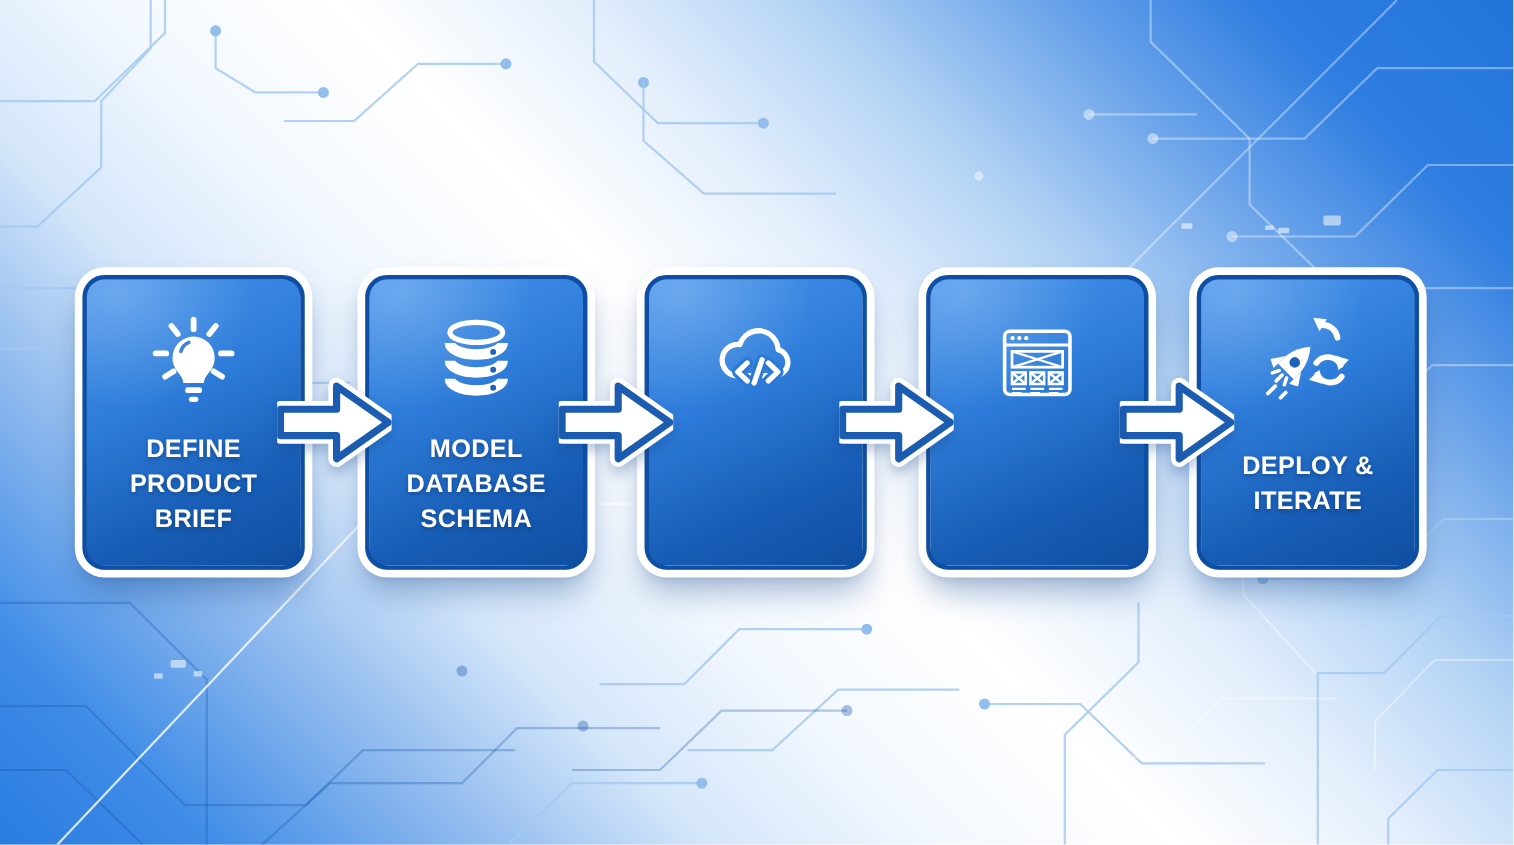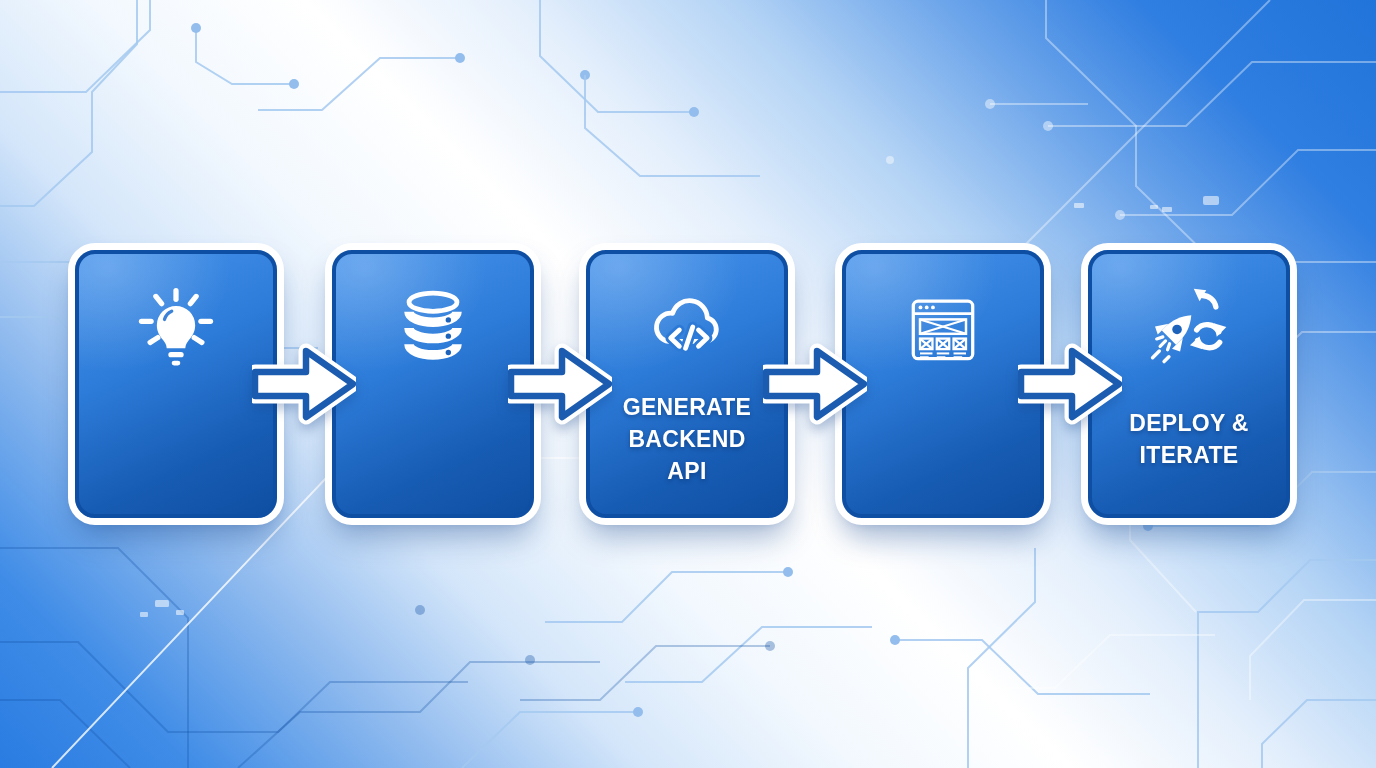--- a/index.html
+++ b/index.html
@@ -135,55 +135,58 @@
             <line x1="84" y1="40" x2="74" y2="40"></line>
             <line x1="21" y1="62" x2="29" y2="57"></line>
             <line x1="75" y1="62" x2="67" y2="57"></line>
           </g>
           <path fill="#ffffff" d="M48 24 a20 20 0 0 1 20 20 c0 7.5 -3.5 11.5 -6.5 15.5 c-2.2 2.8 -3.5 5 -3.8 8.5 h-19.4 c-0.3 -3.5 -1.6 -5.7 -3.8 -8.5 c-3 -4 -6.5 -8 -6.5 -15.5 a20 20 0 0 1 20 -20 z"></path>
           <path d="M36 38 a13 13 0 0 1 7.5 -8.5" fill="none" stroke="#3b82d8" stroke-width="3.5" stroke-linecap="round"></path>
           <rect x="40" y="72" width="16" height="5.5" rx="2.7" fill="#ffffff"></rect>
           <rect x="43.5" y="81" width="9" height="5" rx="2.5" fill="#ffffff"></rect>
         </svg>
       </div>
+      <div class="card-label">DEFINE
+PRODUCT
+BRIEF</div>
     </div>
 
     <div class="card" style="left:332px">
       <div class="icon-box">
         <svg width="92" height="92" viewBox="0 0 96 96">
           <ellipse cx="48" cy="20" rx="25" ry="9.5" fill="none" stroke="#ffffff" stroke-width="5"></ellipse>
           <path d="M23 30 A25 11 0 0 0 73 30" fill="none" stroke="#ffffff" stroke-width="10"></path>
           <path d="M23 47 A25 11 0 0 0 73 47" fill="none" stroke="#ffffff" stroke-width="10"></path>
           <path d="M23 64 A25 11 0 0 0 73 64" fill="none" stroke="#ffffff" stroke-width="10"></path>
           <circle cx="64" cy="38.5" r="2.8" fill="#1d63bb"></circle>
           <circle cx="64" cy="55.5" r="2.8" fill="#1d63bb"></circle>
           <circle cx="64" cy="72.5" r="2.8" fill="#1d63bb"></circle>
         </svg>
       </div>
+      <div class="card-label">MODEL
+DATABASE
+SCHEMA</div>
     </div>
 
     <div class="card" style="left:586px">
       <div class="icon-box">
         <svg width="100" height="92" viewBox="0 0 96 96">
           <path d="M29 61 h37 a12.5 12.5 0 0 0 3.2 -24.6 a18.5 18.5 0 0 0 -36.2 -4.8 a13.8 13.8 0 0 0 -4 29.4" fill="none" stroke="#ffffff" stroke-width="5" stroke-linecap="round" stroke-linejoin="round"></path>
           <g fill="none" stroke="#2d7ad6" stroke-width="11" stroke-linecap="round" stroke-linejoin="round">
             <polyline points="40,49 31,57.5 40,66"></polyline>
             <line x1="46.5" y1="68" x2="54" y2="46"></line>
             <polyline points="60,49 69,57.5 60,66"></polyline>
           </g>
           <g fill="none" stroke="#ffffff" stroke-width="5" stroke-linecap="round" stroke-linejoin="round">
             <polyline points="40,49 31,57.5 40,66"></polyline>
             <line x1="46.5" y1="68" x2="54" y2="46"></line>
             <polyline points="60,49 69,57.5 60,66"></polyline>
           </g>
         </svg>
       </div>
-      <div class="card-label">GENERATE
-BACKEND
-API</div>
     </div>
 
     <div class="card" style="left:842px">
       <div class="icon-box">
         <svg width="92" height="92" viewBox="0 0 96 96">
           <g stroke="#ffffff" fill="none">
             <rect x="17" y="19" width="62" height="60" rx="5" stroke-width="3.4"></rect>
             <line x1="17" y1="32" x2="79" y2="32" stroke-width="3"></line>
             <rect x="24" y="38" width="48" height="15" stroke-width="2.6"></rect>
             <line x1="24" y1="38" x2="72" y2="53" stroke-width="2.2"></line>

